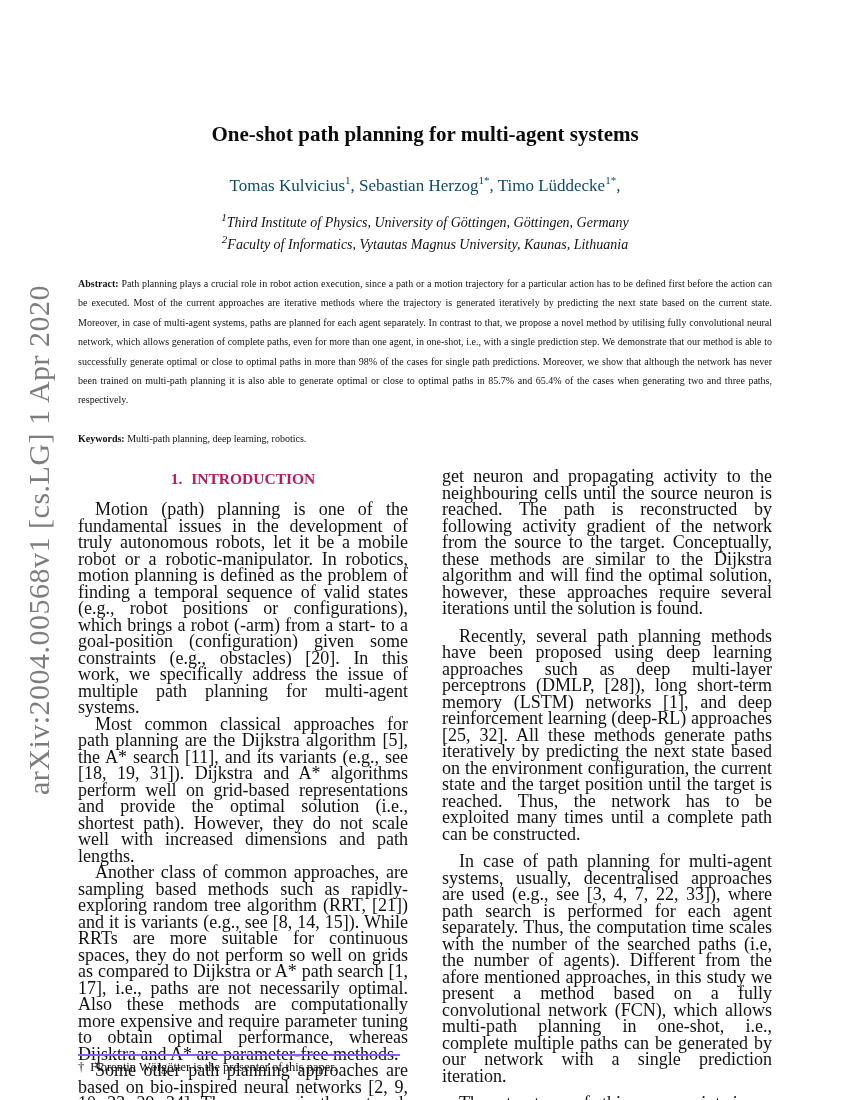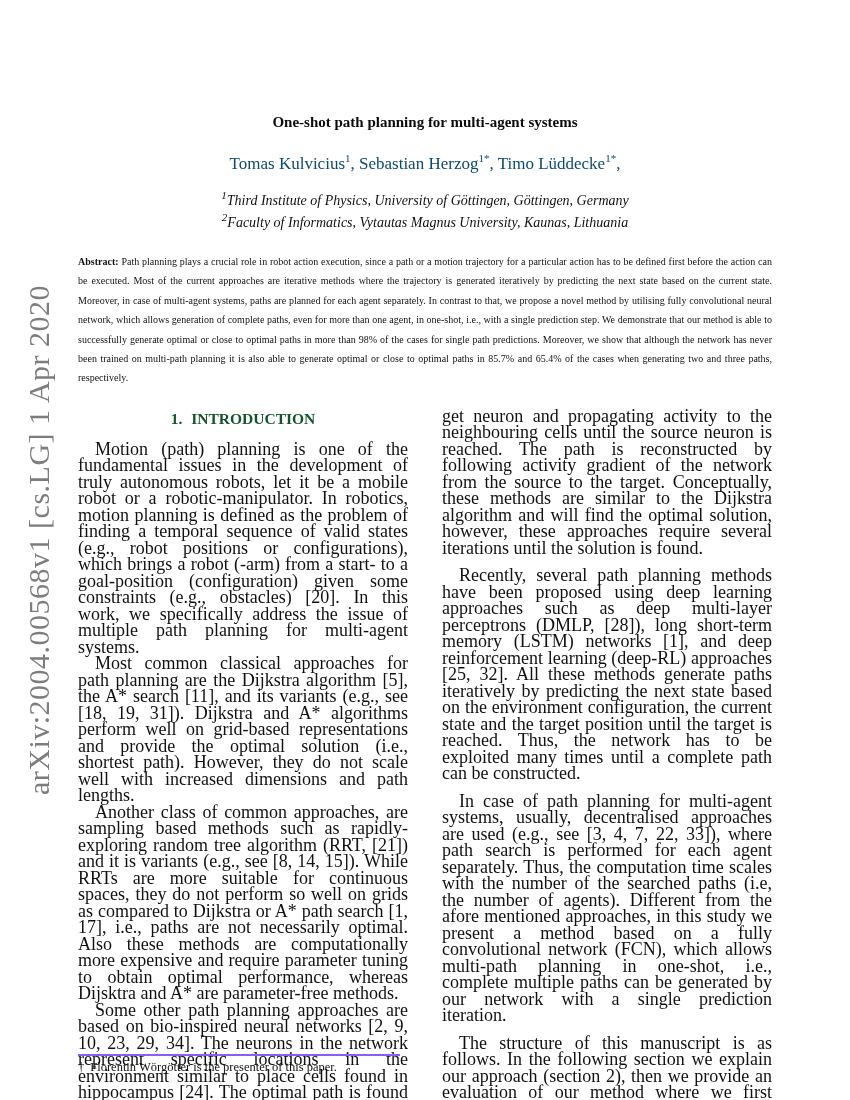--- a/index.html
+++ b/index.html
@@ -20,22 +20,22 @@
     transform: translate(-50%, -50%) rotate(-90deg);
     white-space: nowrap;
     font-size: 30px;
     color: #7d7d7d;
     letter-spacing: 0.5px;
   }
 
   
   header { text-align: center; padding-top: 103px; }
   .title {
-    font-size: 15px; font-weight: bold;
-    line-height: 30px; margin: 4px;
+    font-size: 21px; font-weight: bold;
+    line-height: 30px; margin: 16px;
     color: #0c0c0c;
   }
   .authors {
     font-size: 17px; line-height: 31px; margin-top: 6px;
     color: #0c4a6e;
   }
   .authors sup, .affil sup { font-size: 11px; }
   .affil-block { margin-top: 8px; }
   .affil { font-size: 14px; line-height: 17.5px; font-style: italic; }
 
@@ -53,21 +53,21 @@
   .columns {
     display: flex;
     margin: 20px 78px 0 78px;
     gap: 34px;
   }
   .col { flex: 1; min-width: 0; }
   .section-heading {
     text-align: center;
     font-size: 15.5px; font-weight: bold;
     margin: 2px 0 13px 0;
-    color: #14532d;
+    color: #be185d;
   }
   .section-heading .sec-title { margin-left: 9px; }
   .para {
     margin: 0;
     text-align: justify;
     font-size: 18px;
     line-height: 16.5px;
     text-indent: 17px;
   }
   .col-right .para { margin-bottom: 11px; }
@@ -108,20 +108,21 @@
         <sup>1</sup><span>Third Institute of Physics, University of Göttingen, Göttingen, Germany</span>
       </div>
       <div class="affil">
         <sup>2</sup><span>Faculty of Informatics, Vytautas Magnus University, Kaunas, Lithuania</span>
       </div>
     </div>
   </header>
 
   <section class="abstract-block">
     <p><span class="lbl">Abstract:</span> <span>Path planning plays a crucial role in robot action execution, since a path or a motion trajectory for a particular action has to be defined first before the action can be executed. Most of the current approaches are iterative methods where the trajectory is generated iteratively by predicting the next state based on the current state. Moreover, in case of multi-agent systems, paths are planned for each agent separately. In contrast to that, we propose a novel method by utilising fully convolutional neural network, which allows generation of complete paths, even for more than one agent, in one-shot, i.e., with a single prediction step. We demonstrate that our method is able to successfully generate optimal or close to optimal paths in more than 98% of the cases for single path predictions. Moreover, we show that although the network has never been trained on multi-path planning it is also able to generate optimal or close to optimal paths in 85.7% and 65.4% of the cases when generating two and three paths, respectively.</span></p>
+    <p class="keywords"><span class="lbl">Keywords:</span> <span>Multi-path planning, deep learning, robotics.</span></p>
   </section>
 
   <section class="columns">
     <div class="col col-left">
       <h2 class="section-heading">
         <span>1.</span><span class="sec-title">INTRODUCTION</span>
       </h2>
       <p class="para">Motion (path) planning is one of the fundamental issues in the development of truly autonomous robots, let it be a mobile robot or a robotic-manipulator. In robotics, motion planning is defined as the problem of finding a temporal sequence of valid states (e.g., robot positions or configurations), which brings a robot (-arm) from a start- to a goal-position (configuration) given some constraints (e.g., obstacles) [20]. In this work, we specifically address the issue of multiple path planning for multi-agent systems.</p>
       <p class="para">Most common classical approaches for path planning are the Dijkstra algorithm [5], the A* search [11], and its variants (e.g., see [18, 19, 31]). Dijkstra and A* algorithms perform well on grid-based representations and provide the optimal solution (i.e., shortest path). However, they do not scale well with increased dimensions and path lengths.</p>
       <p class="para">Another class of common approaches, are sampling based methods such as rapidly-exploring random tree algorithm (RRT, [21]) and it is variants (e.g., see [8, 14, 15]). While RRTs are more suitable for continuous spaces, they do not perform so well on grids as compared to Dijkstra or A* path search [1, 17], i.e., paths are not necessarily optimal. Also these methods are computationally more expensive and require parameter tuning to obtain optimal performance, whereas Dijsktra and A* are parameter-free methods.</p>

